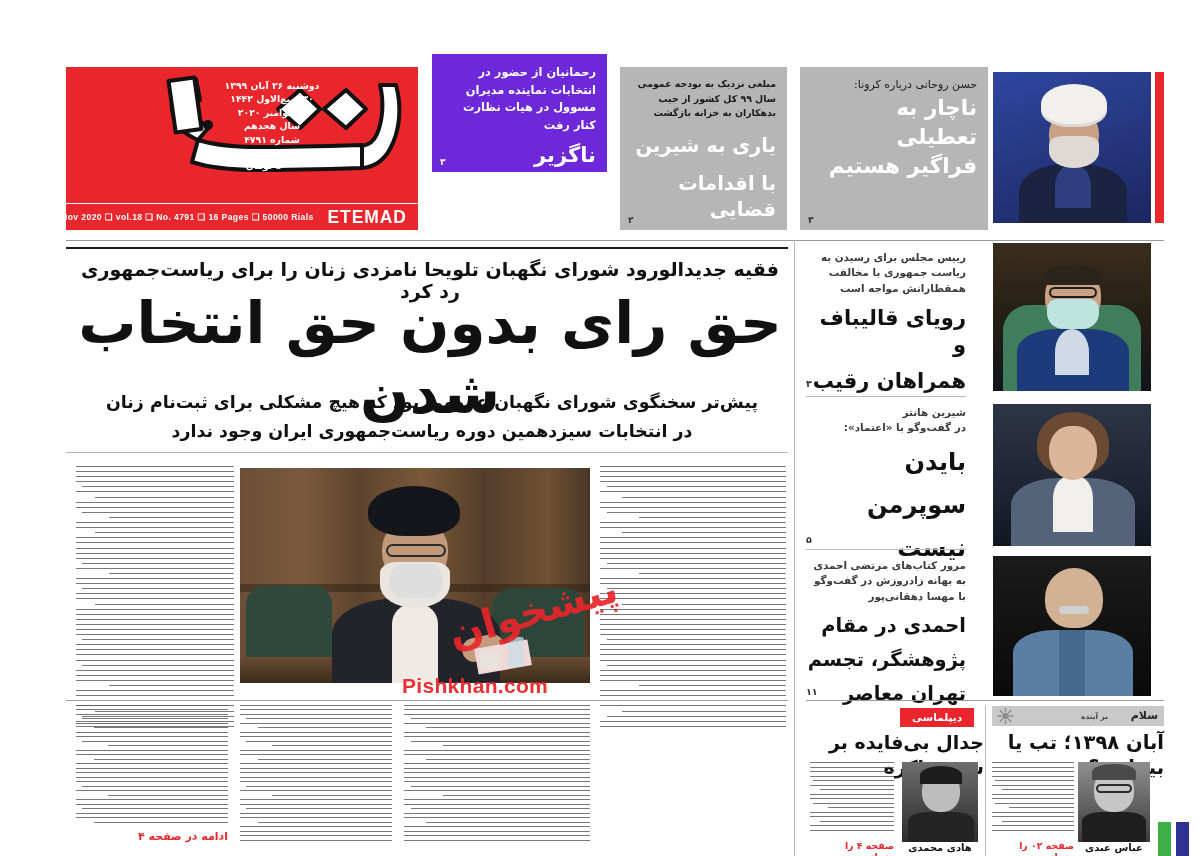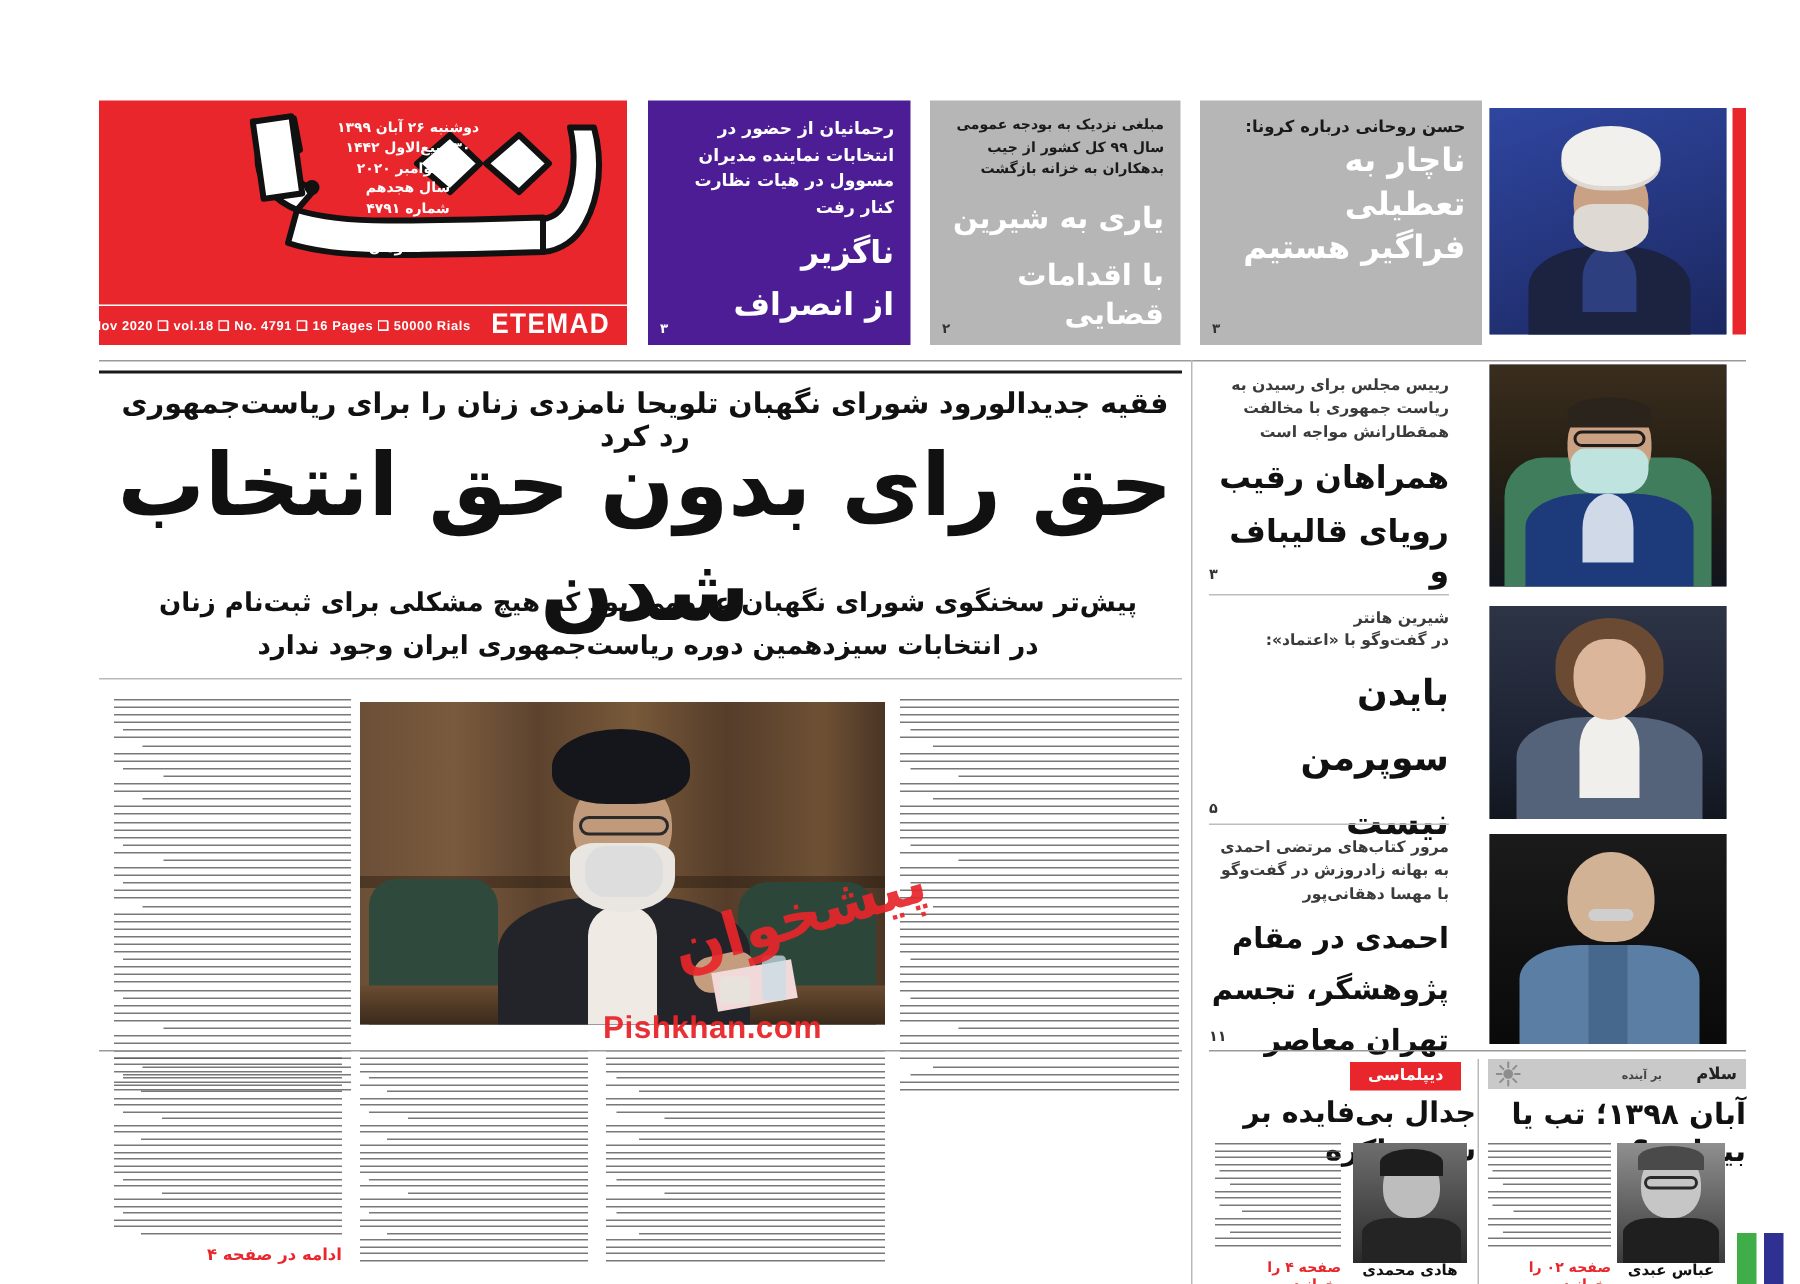--- a/index.html
+++ b/index.html
@@ -42,32 +42,32 @@
   }
   .mh-meta{color:#fff;font-size:8.6px;font-weight:bold;letter-spacing:.4px;direction:ltr;
     font-family:"Liberation Sans",sans-serif;white-space:nowrap;}
 
   
   .teaser{position:absolute;padding:10px 11px 14px;box-sizing:border-box;direction:rtl;}
   .teaser .kicker{font-size:11.2px;line-height:17px;font-weight:bold;text-align:right;}
   .teaser .big{font-weight:bold;text-align:right;}
   .teaser .pg{position:absolute;bottom:5px;left:8px;font-size:9px;font-weight:bold;}
 
-  #teaser-red{left:432px;top:67px;width:175px;height:163px;background:#4c1d95;color:#fff;}
+  #teaser-red{left:432px;top:54px;width:175px;height:118px;background:#6d28d9;color:#fff;}
   #teaser-red .kicker{font-size:11.4px;line-height:17.5px;}
   #teaser-red .big{font-size:21px;line-height:27px;margin-top:8px;}
   #teaser-red .pg{color:#fff;}
 
   #teaser-grey1{left:620px;top:67px;width:167px;height:163px;background:#b6b6b6;color:#1a1a1a;}
   #teaser-grey1 .kicker{font-size:9.4px;line-height:14.5px;font-weight:bold;}
   #teaser-grey1 .big{font-size:19.5px;line-height:26px;margin-top:12px;color:#fff;}
   #teaser-grey1 .pg{color:#333;}
 
   #teaser-grey2{left:800px;top:67px;width:188px;height:163px;background:#b6b6b6;color:#1a1a1a;}
-  #teaser-grey2 .kicker{font-size:11px;line-height:16px;font-weight:bold;}
+  #teaser-grey2 .kicker{font-size:11px;line-height:16px;font-weight:normal;}
   #teaser-grey2 .big{font-size:21.5px;line-height:29px;color:#fff;}
   #teaser-grey2 .pg{color:#333;}
 
   
   .photo{position:absolute;overflow:hidden;background:#6b6b6b;}
 
   
   #photo-rouhani{left:993px;top:72px;width:158px;height:151px;background:#2b3f8e;}
   #photo-rouhani .bg{position:absolute;inset:0;background:linear-gradient(160deg,#2f46a0 0%,#24347a 60%,#1b2760 100%);}
   #photo-rouhani .turban{position:absolute;left:48px;top:12px;width:66px;height:40px;background:#f2f0ec;border-radius:50% 50% 42% 42%;box-shadow:0 3px 0 #ddd9d2;}
@@ -528,22 +528,22 @@
     <div class="contd">ادامه در صفحه ۴</div>
   </div>
 
   <div id="watermark">
     <div class="wm-fa">پیشخوان</div>
     <div class="wm-en">Pishkhan.com</div>
   </div>
 
   <div class="rail-item" id="rail1">
     <div class="rail-kicker">رییس مجلس برای رسیدن به ریاست جمهوری با مخالفت همقطارانش مواجه است</div>
+    <div class="rail-head">رویای قالیباف و</div>
     <div class="rail-head">همراهان رقیب</div>
-    <div class="rail-head">رویای قالیباف و</div>
   </div>
   <div class="rail-pg" style="left:806px;top:378px;">۳</div>
   <div class="photo" id="photo-ghalibaf">
     <div class="bg"></div>
       <div class="chair"></div>
       <div class="suit"></div>
       <div class="shirt"></div>
     <div class="head"></div>
       <div class="hair"></div>
       <div class="mask"></div>

